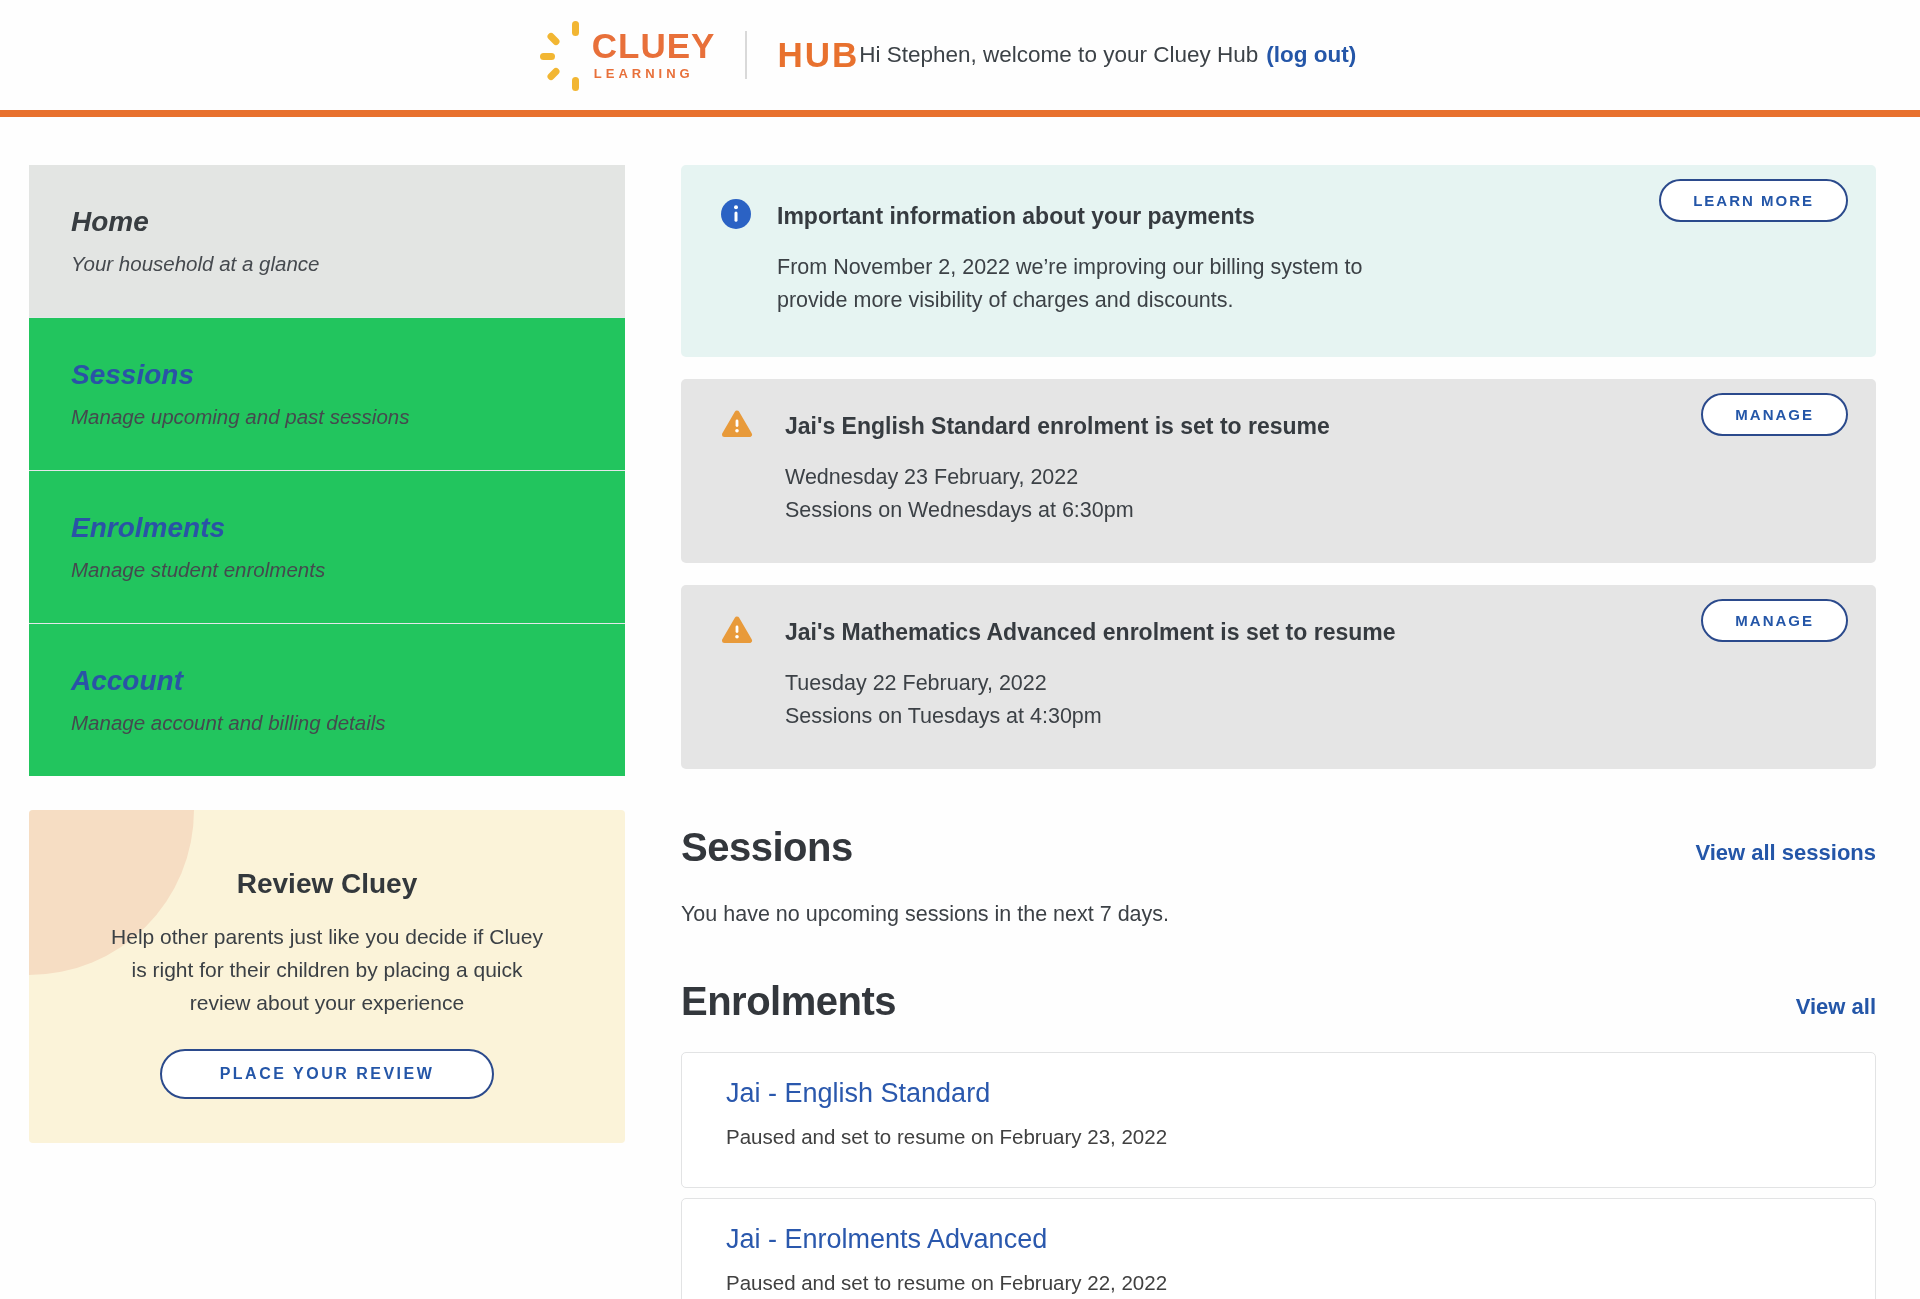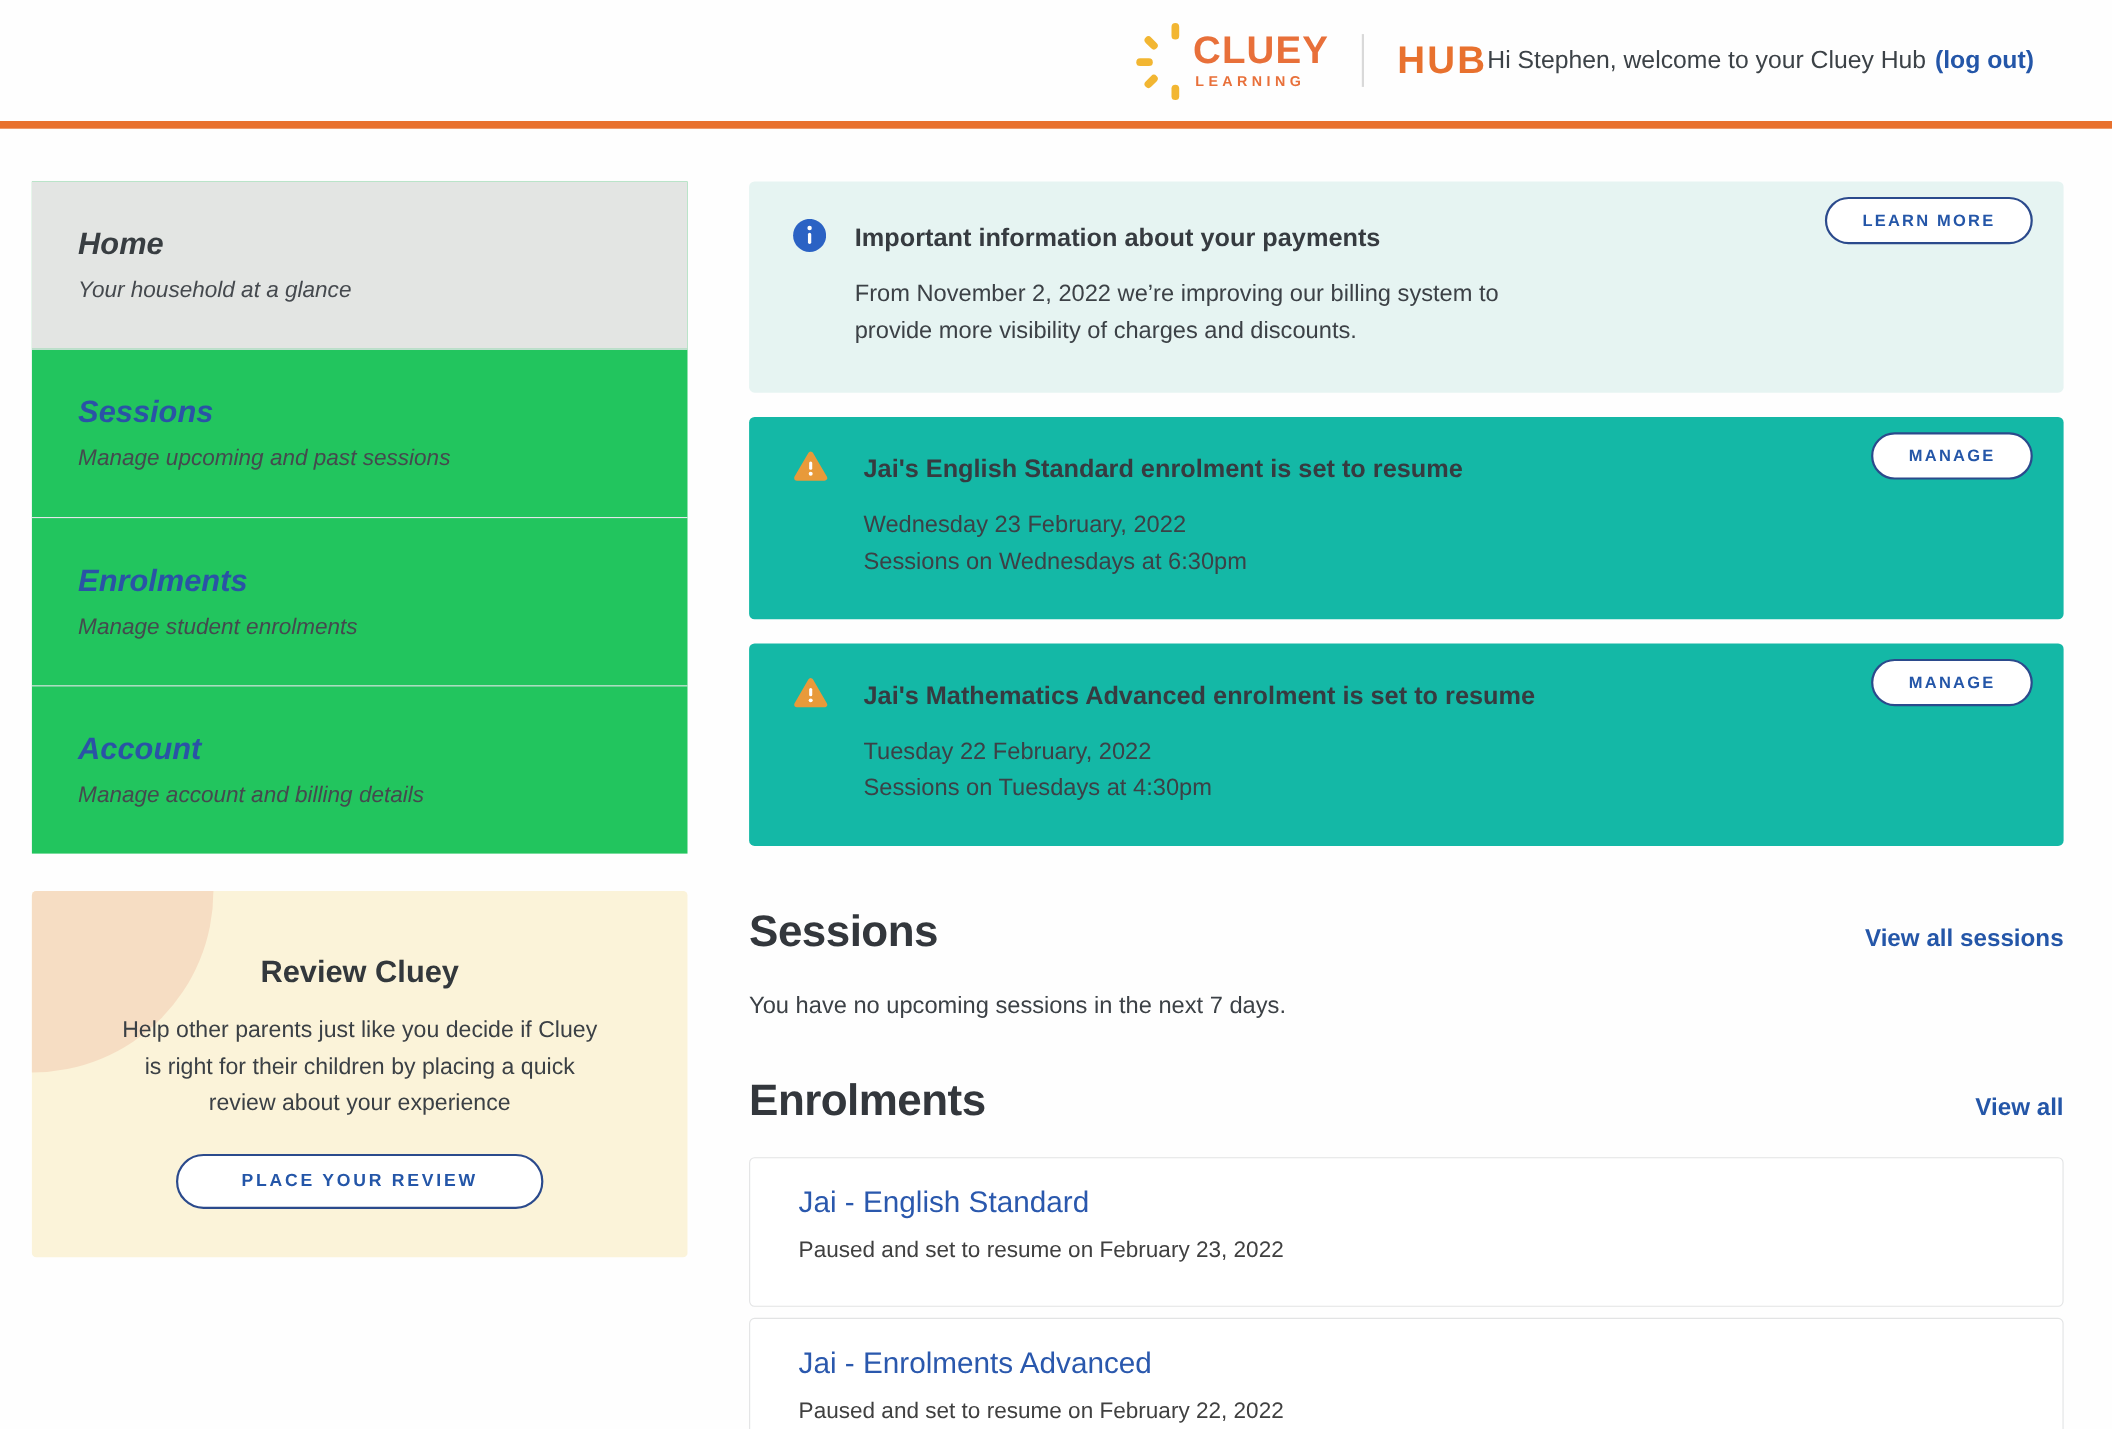--- a/index.html
+++ b/index.html
@@ -9,22 +9,22 @@
     background: #fefefe;
     color: #3b4045;
     overflow: hidden;
   }
 
   
   .header {
     height: 117px;
     display: flex;
     align-items: center;
-    justify-content: flex-end;
-    padding: 0 71px 0 30px;
+    justify-content: center;
+    padding: 0 56px 0 30px;
     border-bottom: 7px solid #e8712e;
     background: #fefefe;
   }
   .logo { display: flex; align-items: center; cursor: pointer; }
   .sun { margin-right: 2px; }
   .logo-text { display: flex; flex-direction: column; }
   .brand {
     font-size: 35px; font-weight: 800; color: #e8703a; letter-spacing: 1px; line-height: 34px;
   }
   .brand-sub {
@@ -78,21 +78,21 @@
     font-weight: 800;
     letter-spacing: 2.5px;
     cursor: pointer;
     font-family: "Liberation Sans", sans-serif;
   }
   .review-btn { position: relative; margin-top: 30px; font-size: 16px; padding: 14px 58px; }
 
   
   .banner { border-radius: 5px; display: flex; gap: 26px; position: relative; }
   .banner-info { background: #e6f4f2; padding: 36px 40px 40px; }
-  .banner-warn { background: #14b8a6; padding: 32px 40px 36px; margin-top: 22px; gap: 32px; }
+  .banner-warn { background: #e5e5e5; padding: 32px 40px 36px; margin-top: 22px; gap: 32px; }
   .banner-icon { flex-shrink: 0; margin-top: -2px; }
   .banner-title { font-size: 23px; font-weight: 800; color: #363b40; line-height: 30px; }
   .banner-body { margin-top: 20px; font-size: 21.5px; line-height: 33px; color: #3c4146; max-width: 600px; }
   .banner-btn { position: absolute; top: 14px; right: 28px; font-size: 15px; letter-spacing: 2px; padding: 11px 32px; }
 
   
   .section-row { display: flex; justify-content: space-between; align-items: flex-end; }
   .sessions-row { margin-top: 56px; }
   .enrolments-row { margin-top: 52px; }
   .section-title { font-size: 40px; font-weight: 800; color: #33373c; letter-spacing: -0.5px; }

